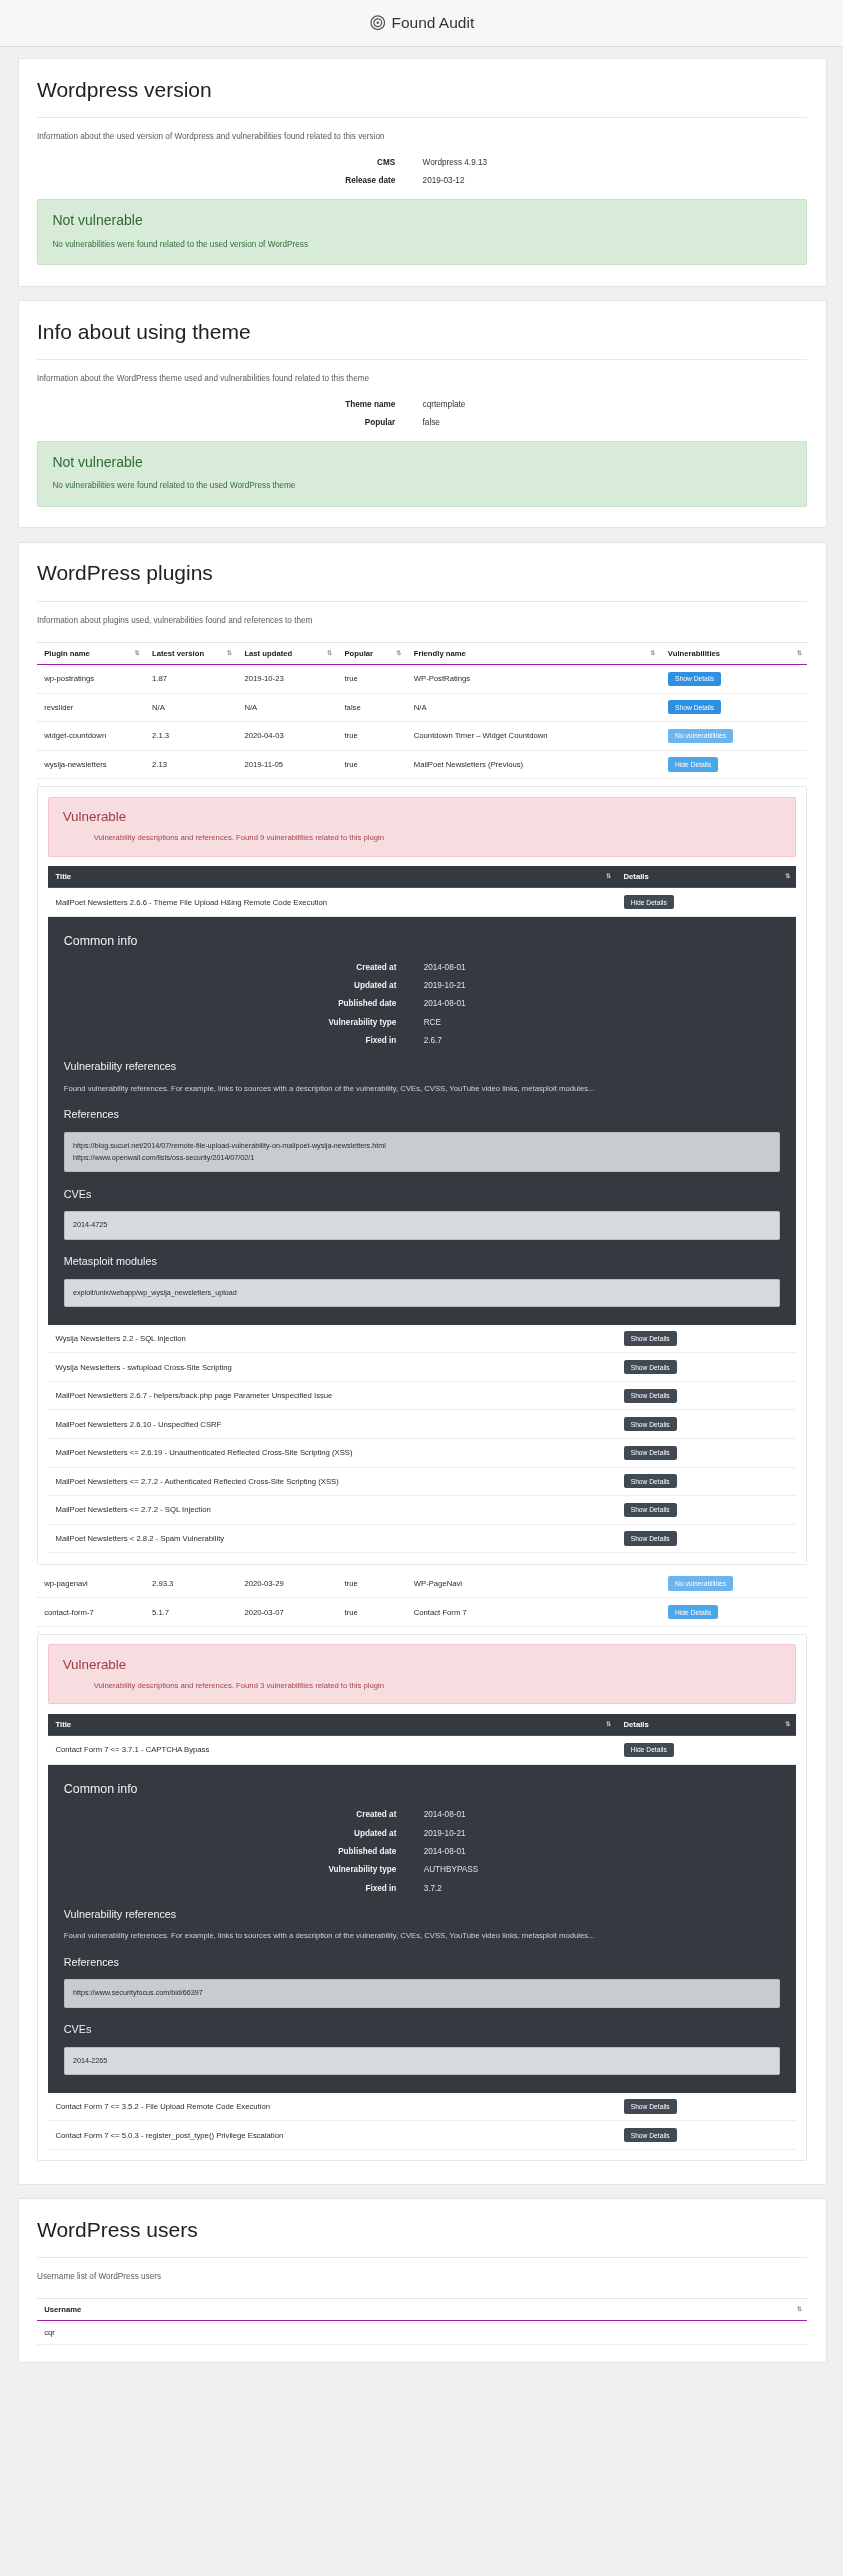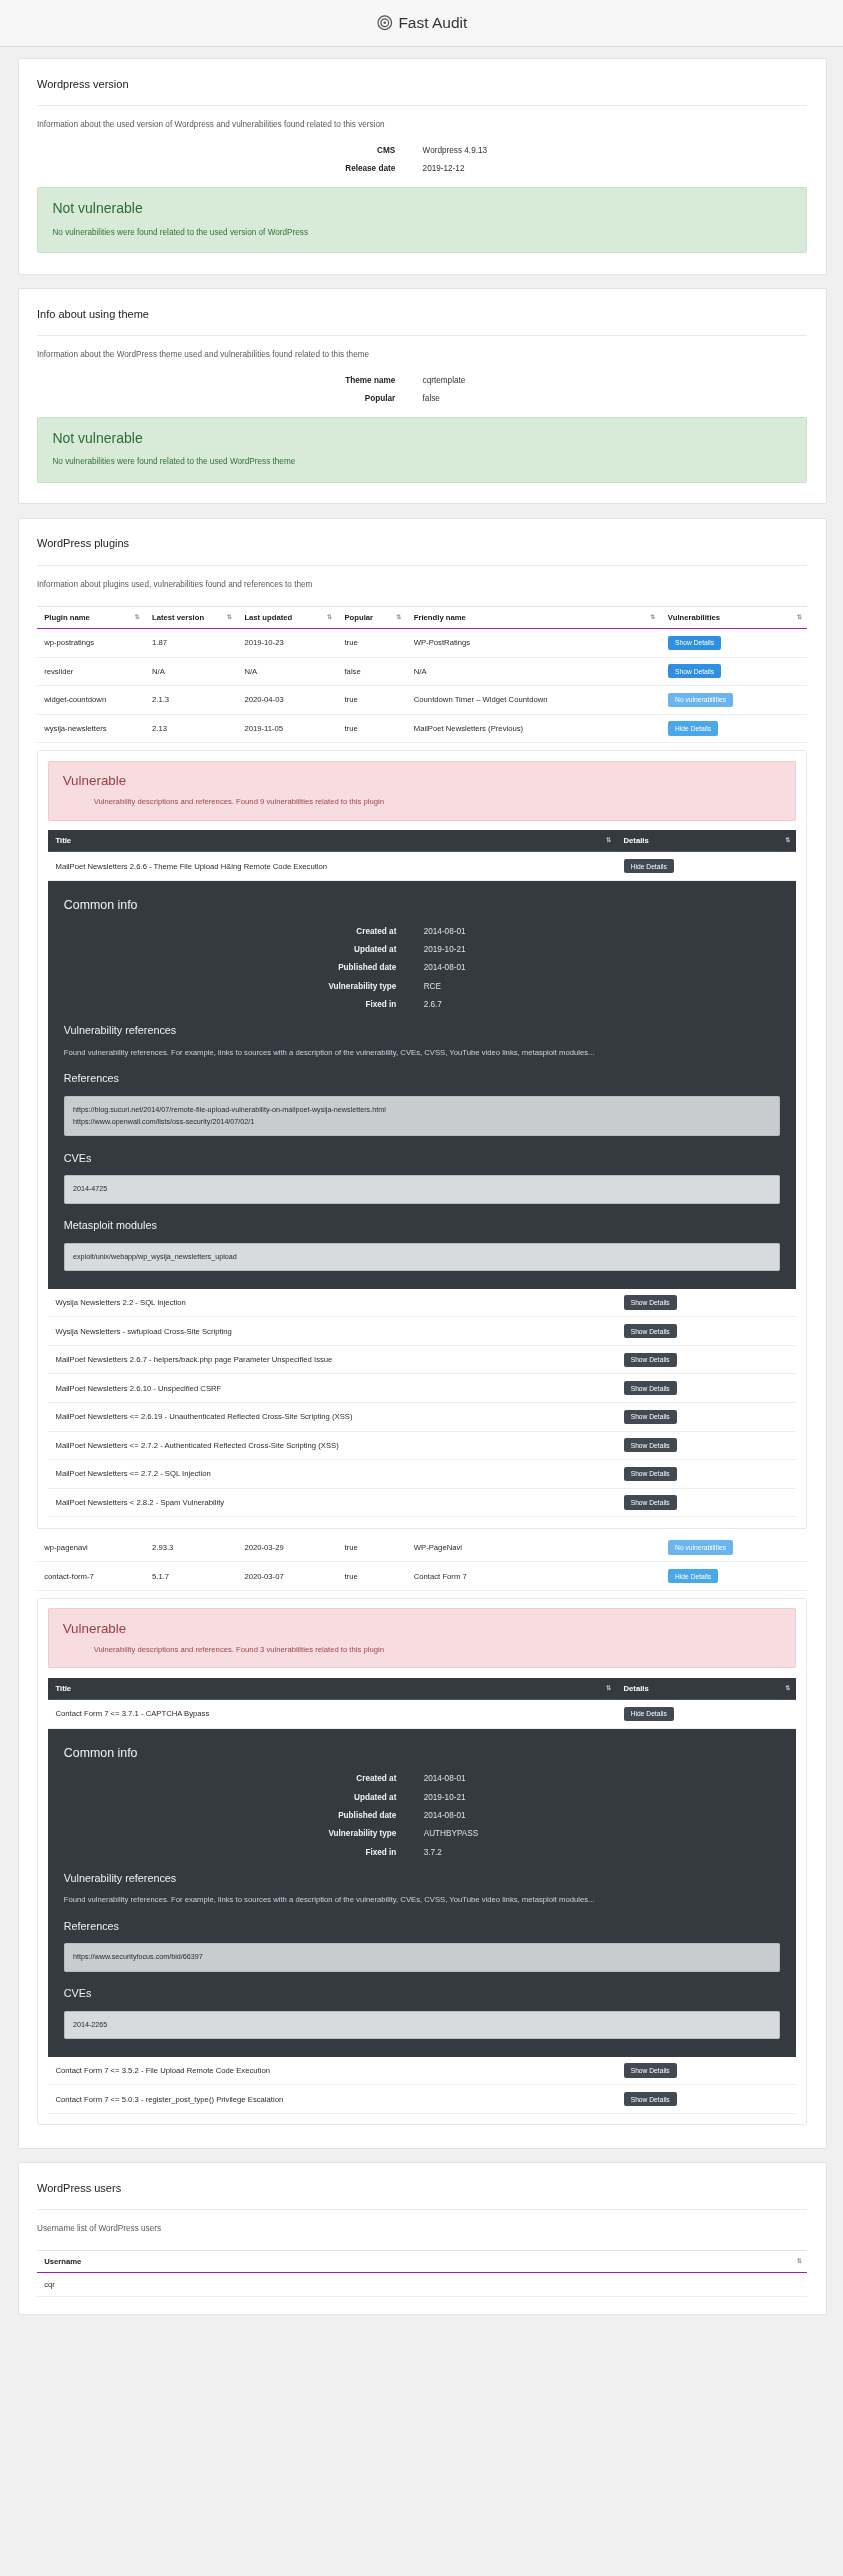--- a/index.html
+++ b/index.html
@@ -44,21 +44,21 @@
     padding: 11.3px 0 20.6px 0;
   }
   .card {
     background: #ffffff;
     border: 0.5px solid #e3e3e3;
     border-radius: 1px;
     margin-bottom: 13.4px;
     padding: 14.4px 18.5px 17.5px 18.5px;
   }
   .card h2 {
-    font-size: 11px;
+    font-size: 21px;
     font-weight: 400;
     margin: 4.1px 0 15.5px 0;
     color: #222;
   }
   .card .desc {
     font-size: 8.2px;
     color: #5a5a5a;
     margin: 0 0 15.5px 0;
     line-height: 1.4;
   }
@@ -226,39 +226,39 @@
 
   <div class="topbar">
     <div class="brand">
       <span class="logo">
         <svg viewBox="0 0 32 32" width="15.5" height="15.5">
           <circle cx="16" cy="16" r="14" fill="none" stroke="#555" stroke-width="2.5"></circle>
           <circle cx="16" cy="16" r="8" fill="none" stroke="#555" stroke-width="2.5"></circle>
           <circle cx="16" cy="16" r="2.5" fill="#555"></circle>
         </svg>
       </span>
-      <span>Fast Audit</span>
+      <span>Found Audit</span>
     </div>
   </div>
 
   <div class="container">
 
     <div class="card">
       <h2>Wordpress version</h2>
       <div class="hr"></div>
       <p class="desc">Information about the used version of Wordpress and vulnerabilities found related to this version</p>
 
       <div class="deflist">
         <div class="defrow">
           <div class="dt">CMS</div>
           <div class="dd">Wordpress 4.9.13</div>
         </div>
         <div class="defrow">
           <div class="dt">Release date</div>
-          <div class="dd">2019-12-12</div>
+          <div class="dd">2019-03-12</div>
         </div>
       </div>
 
       <div class="alert-success">
         <div class="a-title">Not vulnerable</div>
         <div class="a-text">No vulnerabilities were found related to the used version of WordPress</div>
       </div>
     </div>
 
     <div class="card">

